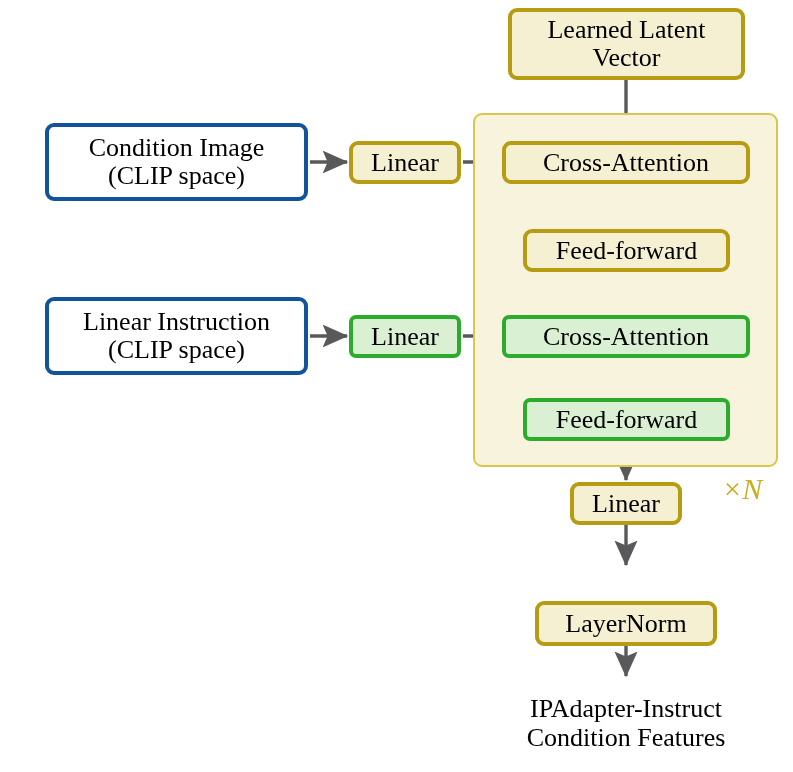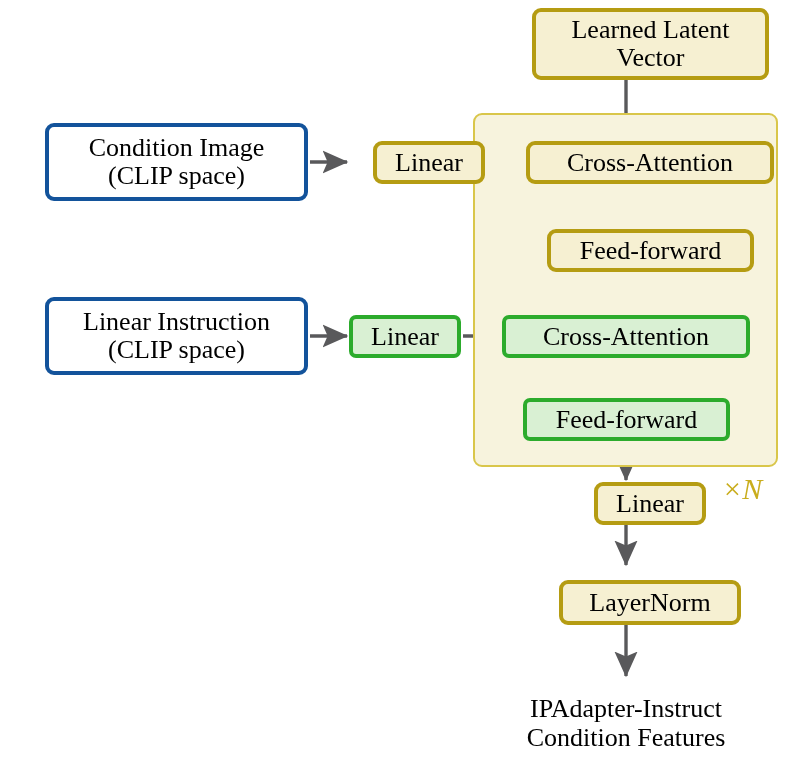--- a/index.html
+++ b/index.html
@@ -47,21 +47,20 @@
     background: #ffffff;
     border: 4px solid #13539b;
     border-radius: 9px;
     font-size: 26px;
   }
   .n-gold {
     background: #f6f0d2;
     border: 4px solid #b59c12;
     border-radius: 9px;
     font-size: 26px;
-    margin-left: 24px;
   }
   .n-green {
     background: #d9f0d3;
     border: 4px solid #2cab2c;
     border-radius: 7px;
     font-size: 26px;
   }
   .plain-label {
     position: absolute;
     color: #000000;
@@ -125,18 +124,18 @@
   <div class="node n-green" style="left:349px; top:315px; width:112px; height:43px;">Linear</div>
 
   <div class="node n-green" style="left:502px; top:315px; width:248px; height:43px;">Cross-Attention</div>
 
   <div class="node n-green" style="left:523px; top:398px; width:207px; height:43px;">Feed-forward</div>
 
   <div class="times-n" style="left:722px; top:472px;">×N</div>
 
   <div class="node n-gold" style="left:570px; top:482px; width:112px; height:43px;">Linear</div>
 
-  <div class="node n-gold" style="left:535px; top:580px; width:182px; height:45px;">LayerNorm</div>
+  <div class="node n-gold" style="left:535px; top:601px; width:182px; height:45px;">LayerNorm</div>
 
   <div class="plain-label" style="left:440px; top:694px; width:372px;">IPAdapter-Instruct
 Condition Features</div>
 
 </div>
 
 </body></html>

